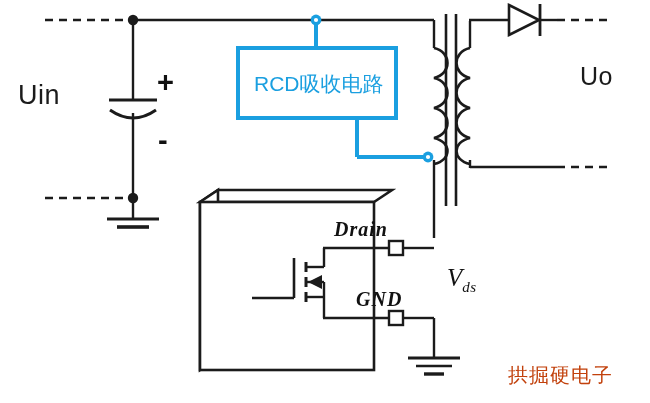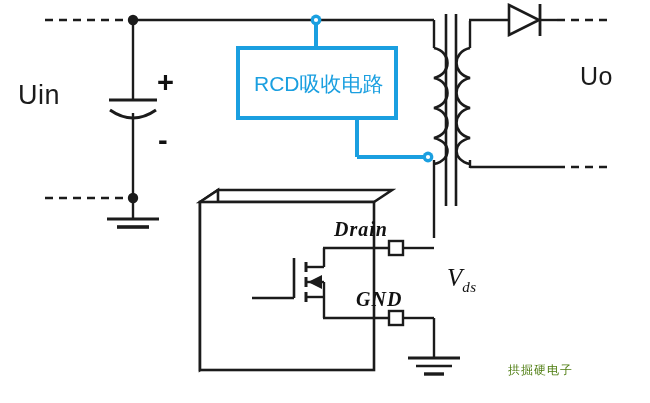--- a/index.html
+++ b/index.html
@@ -87,22 +87,22 @@
     letter-spacing: 0.5px;
   }
   .wm {
     position: absolute;
     display: flex;
     align-items: center;
     gap: 7px;
   }
   .wm-text {
     font-family: Liberation Serif, serif;
-    font-size: 12px;
-    color: #4d7c0f;
+    font-size: 20px;
+    color: #c2410c;
     white-space: nowrap;
     letter-spacing: 1px;
   }
   .wm-icon { display: block; }
 </style>
 </head>
 <body>
 
 <div id="stage">
 

